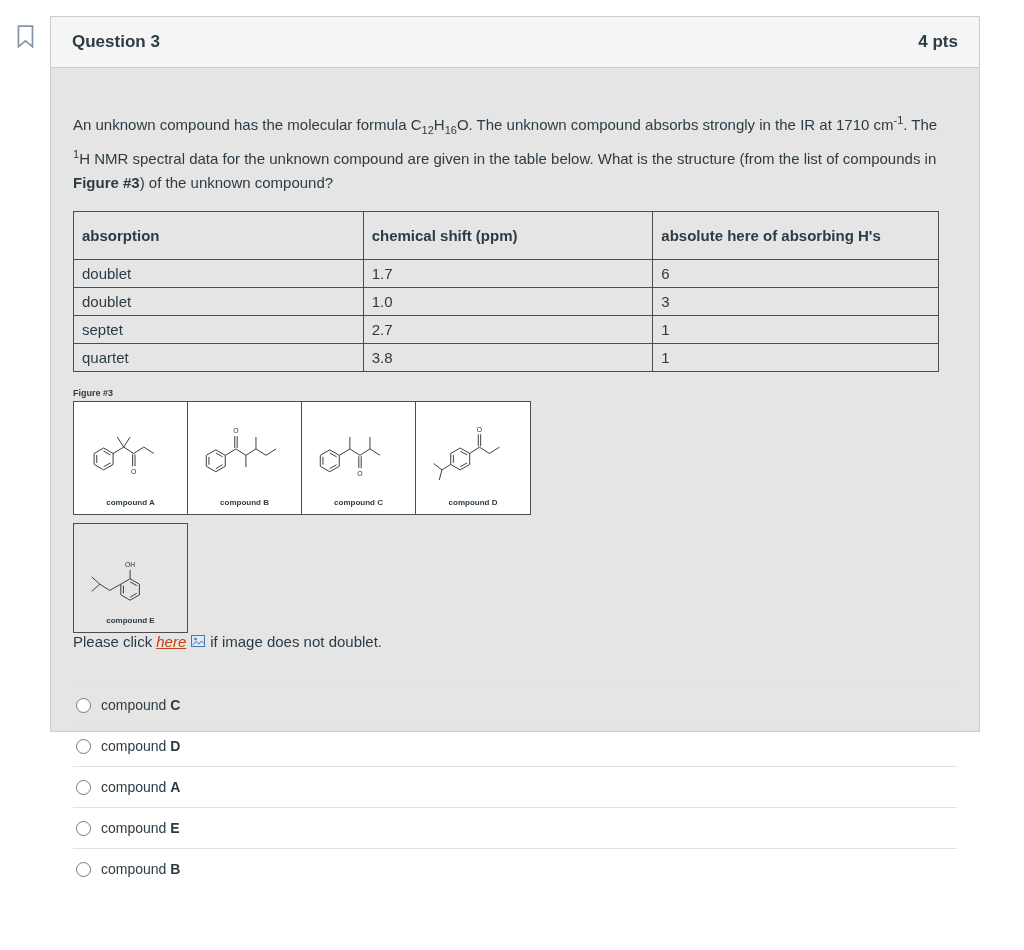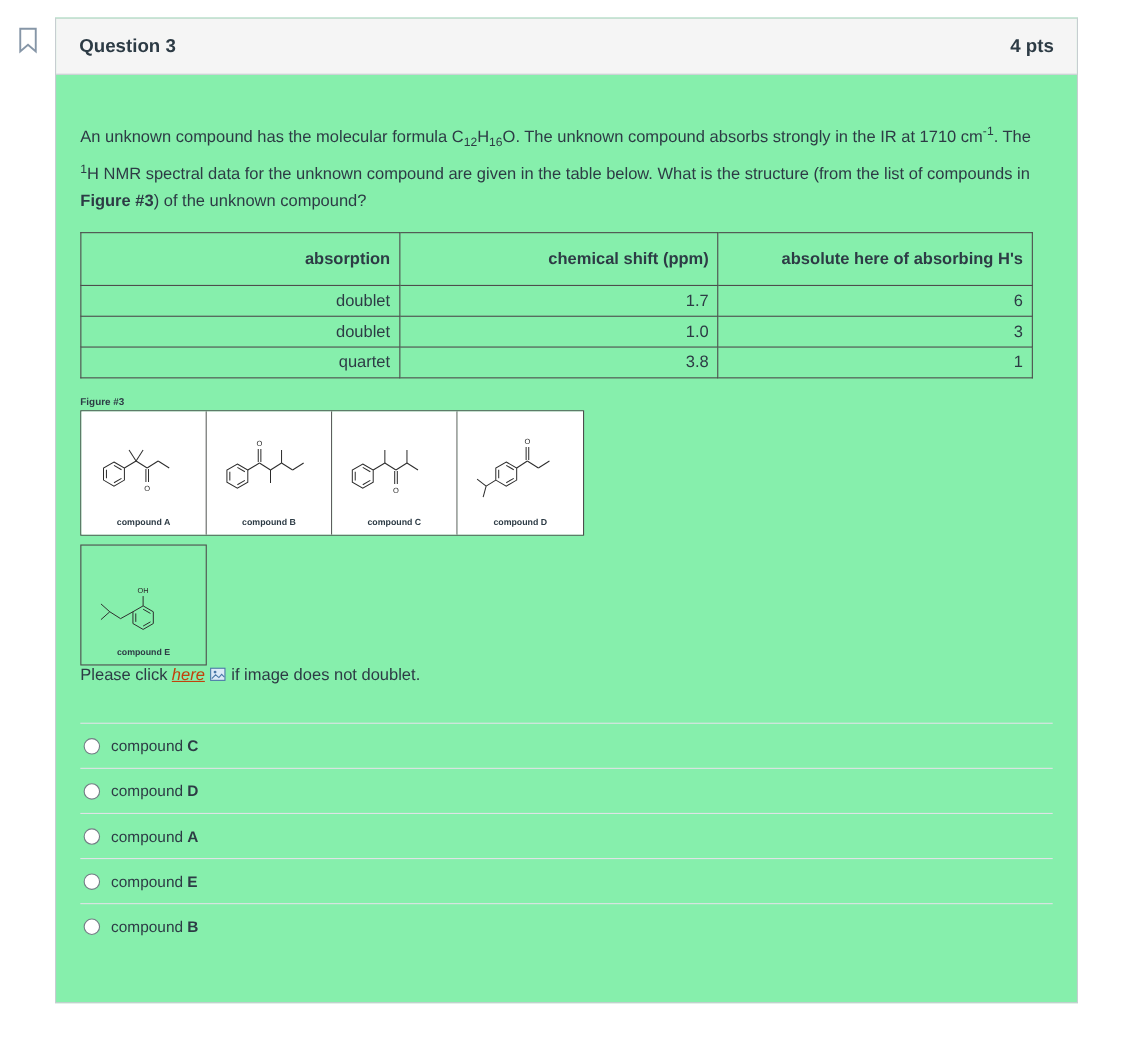--- a/index.html
+++ b/index.html
@@ -7,39 +7,39 @@
     --ink:#2d3b45; --table-border:#4d4d4d; --row-separator:#dfe3e6;
   }
   *{box-sizing:border-box;}
   html,body{margin:0;padding:0;background:#fff;}
   body{
     width:1024px;height:950px;position:relative;overflow:hidden;
     font-family:"Liberation Sans",sans-serif;color:var(--ink);
   }
   .flag-wrap{position:absolute;left:15px;top:24px;width:24px;height:28px;cursor:pointer;}
   .question-container{
-    position:absolute;left:50px;top:16px;width:930px;height:896px;
-    border:1px solid var(--container-border);background:#86efac;
+    position:absolute;left:50px;top:16px;width:930px;height:716px;
+    border:1px solid var(--container-border);background:#e5e5e5;
   }
   .q-header{
     display:flex;justify-content:space-between;align-items:center;
     background:var(--header-bg);border-bottom:1px solid var(--container-border);
     padding:15px 21px;font-size:17px;font-weight:bold;
   }
   .content{padding:0 22px;}
   .q-text{margin:40px 0 0 0;font-size:15px;line-height:24px;max-width:888px;}
   .q-text sub,.q-text sup{font-size:11px;}
   .q-text b{font-weight:bold;}
 
   table.nmr{
     border-collapse:collapse;margin-top:16px;width:866px;
     font-size:15px;
   }
   table.nmr th,table.nmr td{
-    border:1px solid var(--table-border);text-align:right;
+    border:1px solid var(--table-border);text-align:left;
   }
   table.nmr th{font-weight:bold;padding:15px 8px;}
   table.nmr td{padding:4px 8px;height:28px;}
 
   .fig-label{margin-top:16px;font-size:9px;font-weight:bold;}
   .fig-row{display:flex;margin-top:3px;width:max-content;border:1px solid var(--table-border);}
   .fig-cell{
     width:114px;height:112px;border-right:1px solid var(--table-border);
     display:flex;flex-direction:column;align-items:center;padding-top:4px;background:#fff;
   }
@@ -110,20 +110,25 @@
       <tbody>
         <tr>
           <td>doublet</td>
           <td>1.7</td>
           <td>6</td>
         </tr>
         <tr>
           <td>doublet</td>
           <td>1.0</td>
           <td>3</td>
+        </tr>
+        <tr>
+          <td>septet</td>
+          <td>2.7</td>
+          <td>1</td>
         </tr>
         <tr>
           <td>quartet</td>
           <td>3.8</td>
           <td>1</td>
         </tr>
       </tbody>
     </table>
 
     <div class="fig-label">Figure #3</div>

